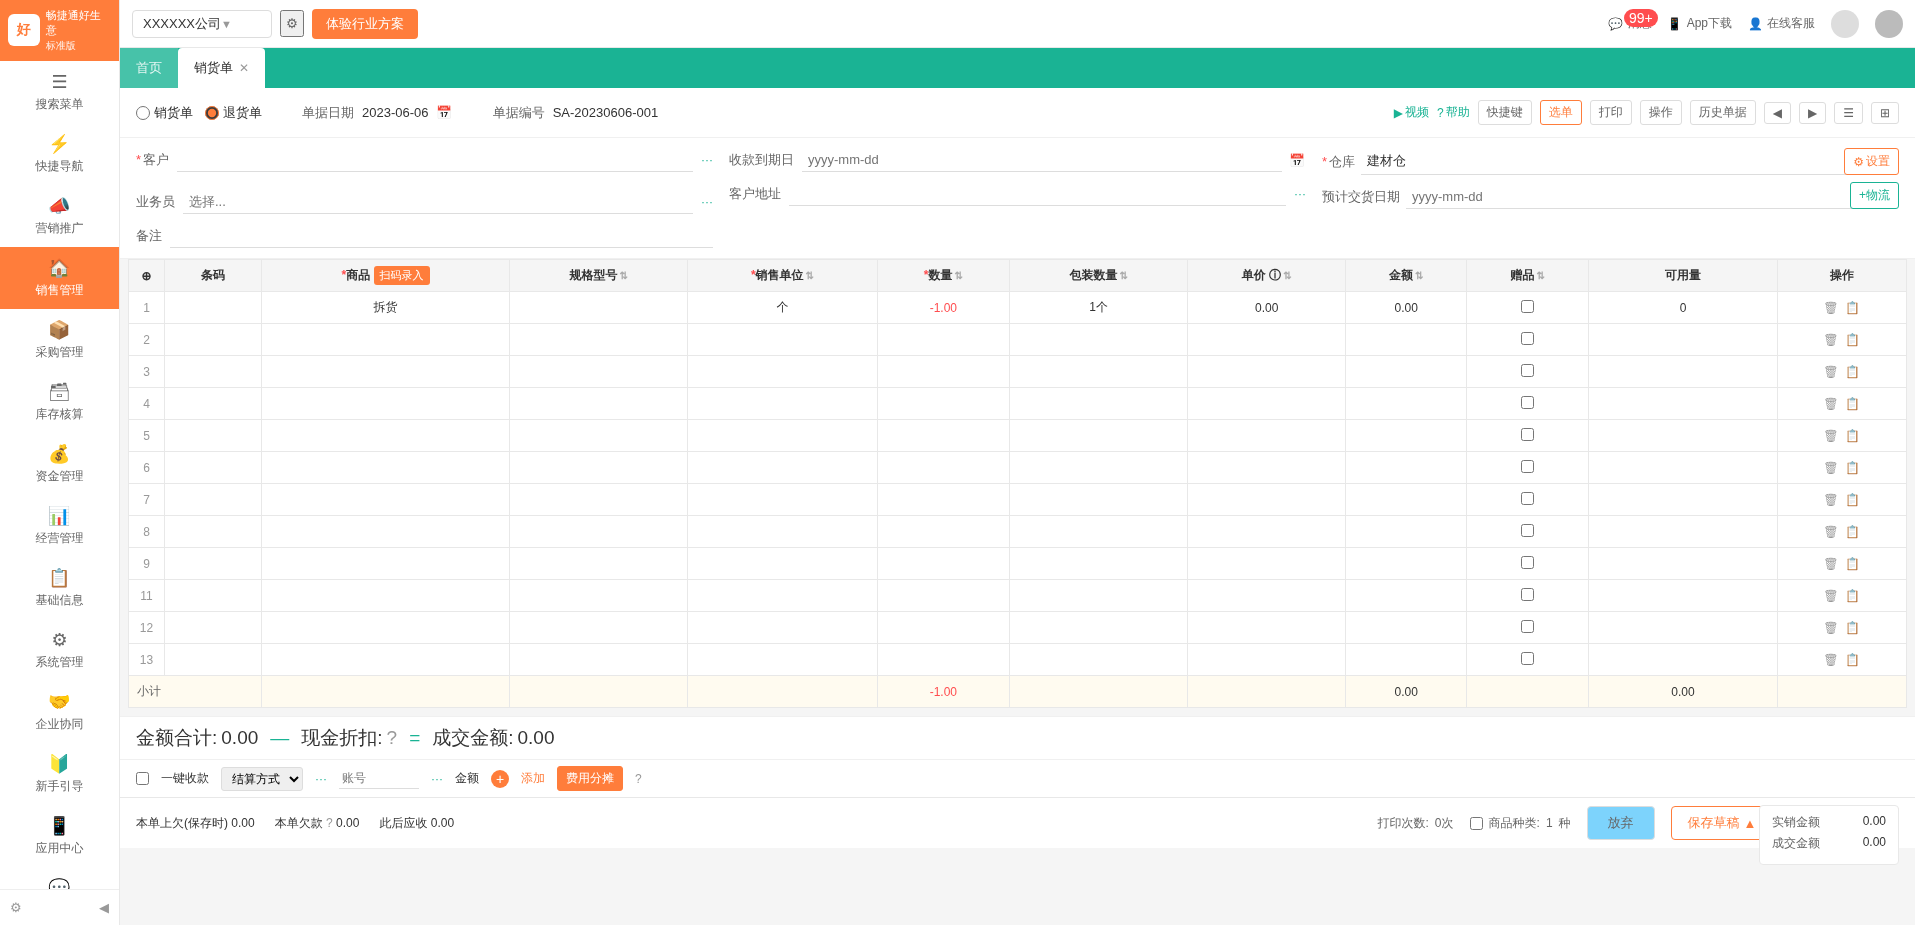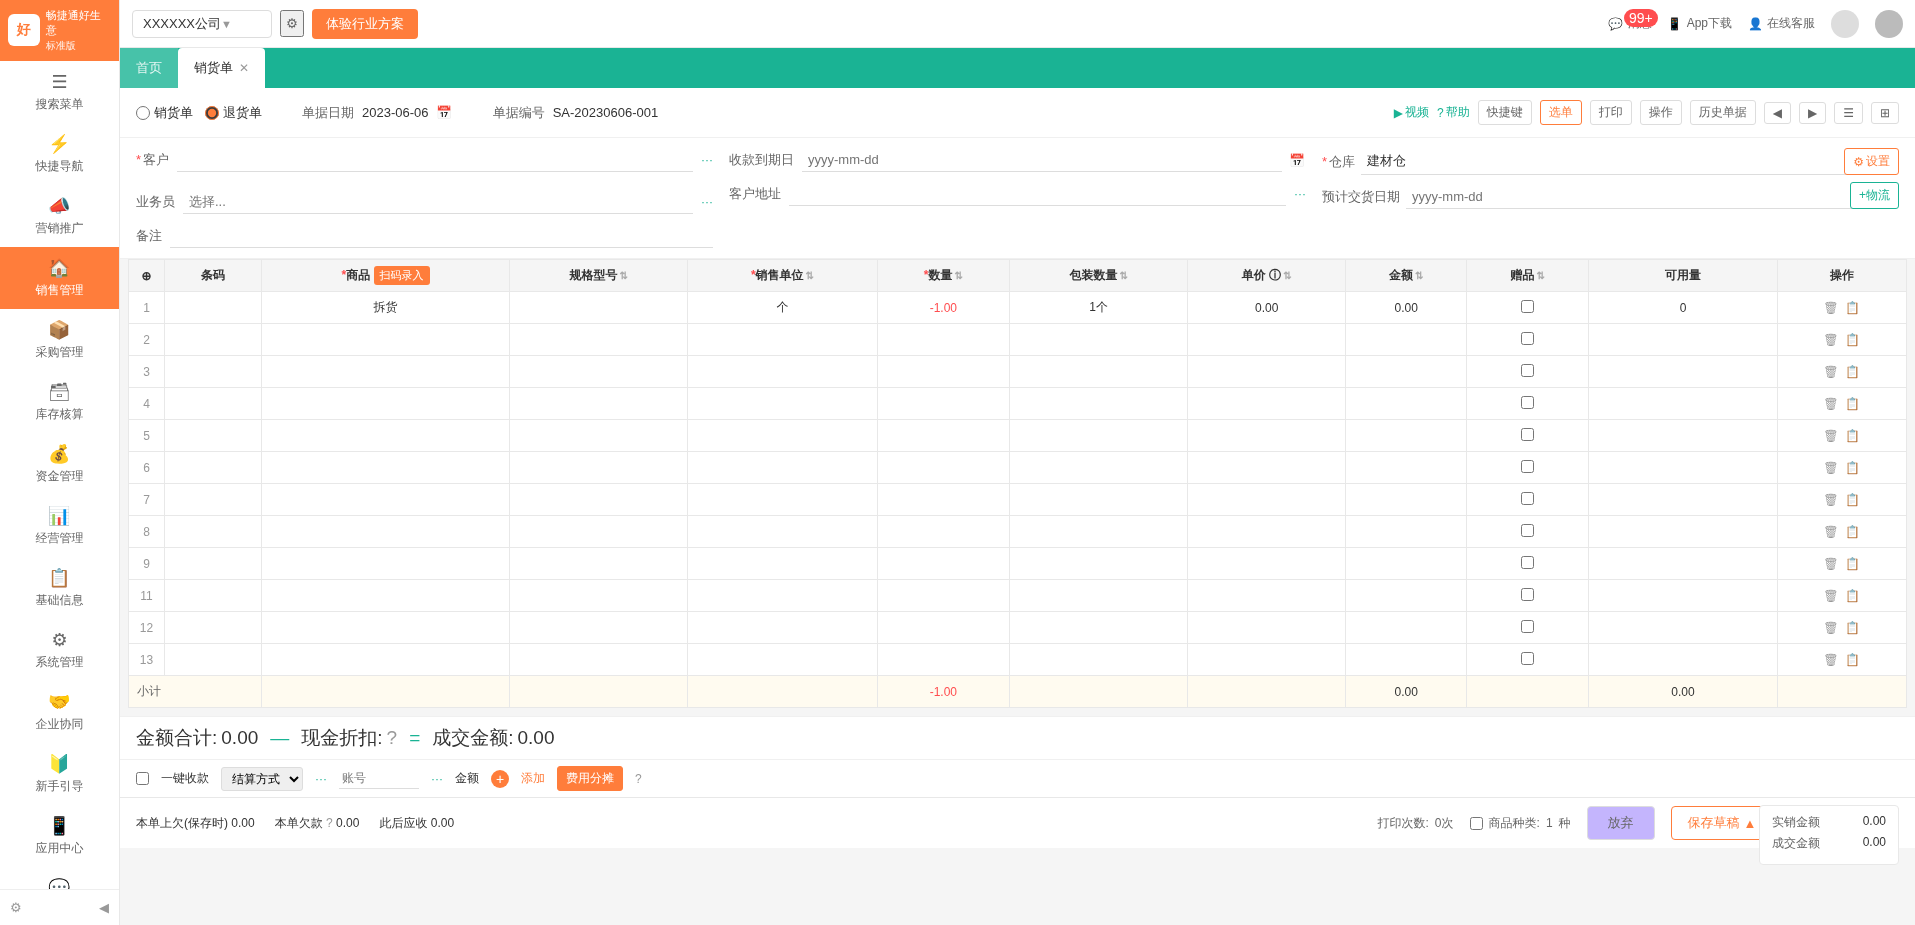--- a/index.html
+++ b/index.html
@@ -154,21 +154,21 @@
       background: #fff; border-top: 1px solid #e8e8e8; padding: 8px 16px;
       display: flex; align-items: center; gap: 20px; font-size: 12px; position: sticky; bottom: 0;
     }
     .footer-left { display: flex; gap: 20px; align-items: center; flex: 1; }
     .footer-item { color: #666; }
     .footer-item span { color: #333; font-weight: 500; }
     .footer-right { display: flex; align-items: center; gap: 16px; }
     .footer-meta { display: flex; align-items: center; gap: 6px; color: #666; }
     .abandon-btn {
       border: 1px solid #ddd; border-radius: 4px; padding: 7px 20px;
-      cursor: pointer; background: #c4b5fd; color: #666; font-size: 13px;
+      cursor: pointer; background: #7dd3fc; color: #666; font-size: 13px;
     }
     .save-draft-btn {
       border: 1px solid #ff7d3b; border-radius: 4px; padding: 7px 16px;
       cursor: pointer; background: #fff; color: #ff7d3b; font-size: 13px;
       display: flex; align-items: center; gap: 4px;
     }
     .save-new-btn {
       background: #ff7d3b; color: #fff; border: none; border-radius: 4px; padding: 7px 16px;
       cursor: pointer; font-size: 13px; display: flex; align-items: center; gap: 4px;
     }

